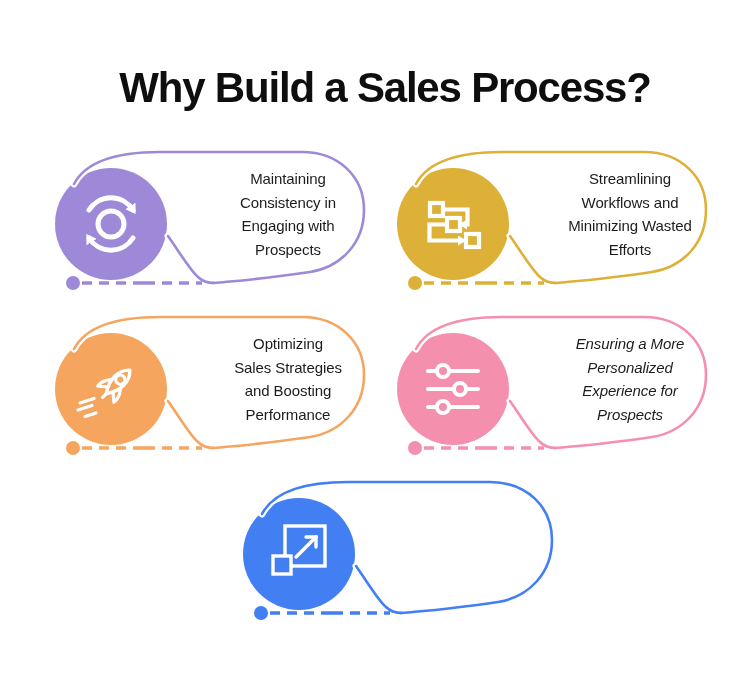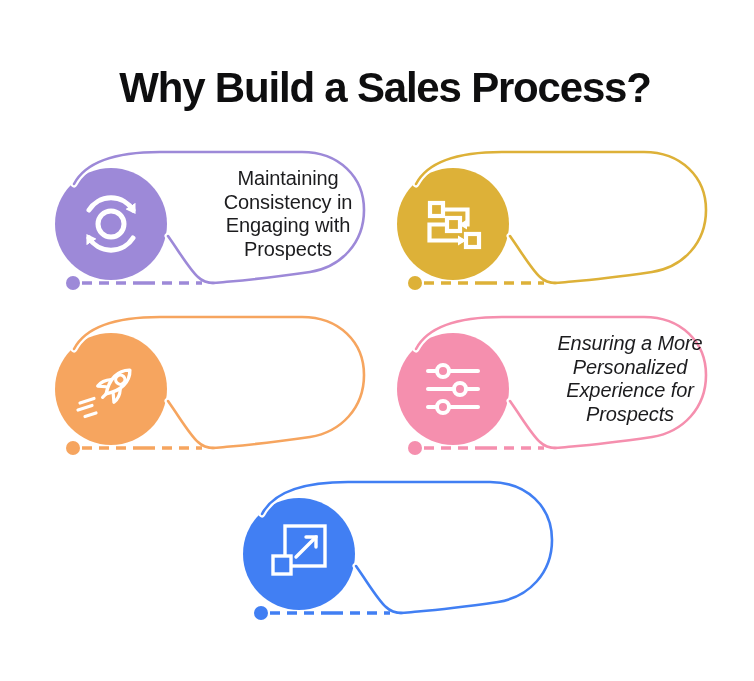--- a/index.html
+++ b/index.html
@@ -24,21 +24,21 @@
   .pill-casing,.inner-casing{fill:none;stroke:#ffffff;stroke-width:7;stroke-linecap:round;}
   .pill,.inner{fill:none;stroke:currentColor;stroke-width:2.6;stroke-linecap:round;}
   .dashline{fill:none;stroke:currentColor;stroke-width:3.6;stroke-dasharray:10 7 10 7 10 7 22 7;}
   .bubble{fill:currentColor;}
   .dot{fill:currentColor;}
   .icon{stroke:#ffffff;fill:none;stroke-linecap:round;}
   .card-text{
     position:absolute;left:160px;top:10px;width:152px;height:112px;
     display:flex;align-items:center;justify-content:center;
     text-align:center;white-space:pre-line;
-    font-size:20px;line-height:23.5px;font-weight:500;
+    font-size:15px;line-height:23.5px;font-weight:500;
     color:#1c1c1e;letter-spacing:-0.1px;
   }
 </style>
 </head>
 <body>
 
 <h1 class="title">Why Build a Sales Process?</h1>
 
 <section class="card card-1" style="color: rgb(157, 137, 216);">
   <svg width="320" height="146" viewBox="0 0 320 146">
@@ -81,20 +81,24 @@
     <path class="dashline" d="M 30,135 H 150"></path>
     <circle class="dot" cx="21" cy="135" r="7"></circle>
     <g class="icon" transform="translate(59,76)" stroke-width="4.2" stroke-linejoin="miter">
       <rect x="-23" y="-21" width="13" height="13"></rect>
       <rect x="-6" y="-6" width="13" height="13"></rect>
       <rect x="13" y="10" width="13" height="13"></rect>
       <path d="M -10,-14.5 H 14.5 V 0.5 H 10" marker-end="url(#arw2)"></path>
       <path d="M -6,0.5 H -23.5 V 16.5 H 9" marker-end="url(#arw2)"></path>
     </g>
   </svg>
+  <div class="card-text">Streamlining
+Workflows and
+Minimizing Wasted
+Efforts</div>
 </section>
 
 <section class="card card-3" style="color: rgb(246, 165, 95);">
   <svg width="320" height="146" viewBox="0 0 320 146">
     <circle class="bubble" cx="59" cy="76" r="56"></circle>
     <path class="pill-casing" d="M 22,36 C 34,13 64,4 108,4 L 250,4 C 287,4 312,29 312,62 C 312,95 289,119 258,124 C 230,128 196,132 178,133.5 C 170,134.2 166,135 160,135"></path>
     <path class="inner-casing" d="M 116,88 C 130,108 138,122 146,129 C 150,133 155,135 162,135"></path>
     <path class="pill" d="M 22,36 C 34,13 64,4 108,4 L 250,4 C 287,4 312,29 312,62 C 312,95 289,119 258,124 C 230,128 196,132 178,133.5 C 170,134.2 166,135 160,135"></path>
     <path class="inner" d="M 116,88 C 130,108 138,122 146,129 C 150,133 155,135 162,135"></path>
     <path class="dashline" d="M 30,135 H 150"></path>
@@ -107,20 +111,24 @@
         <path d="M 6.5,-1 C 11,4 12,9 11.5,13 L 5,7.5" stroke-width="3.2"></path>
         <path d="M 0,12.5 V 17.5" stroke-width="3.2"></path>
       </g>
       <g transform="translate(59,76)" stroke-width="3.2">
         <path d="M -31,14 L -17,9.5"></path>
         <path d="M -33,21 L -19,16.5"></path>
         <path d="M -26,27.5 L -15,24"></path>
       </g>
     </g>
   </svg>
+  <div class="card-text">Optimizing
+Sales Strategies
+and Boosting
+Performance</div>
 </section>
 
 <section class="card card-4" style="color: rgb(245, 143, 174);">
   <svg width="320" height="146" viewBox="0 0 320 146">
     <circle class="bubble" cx="59" cy="76" r="56"></circle>
     <path class="pill-casing" d="M 22,36 C 34,13 64,4 108,4 L 250,4 C 287,4 312,29 312,62 C 312,95 289,119 258,124 C 230,128 196,132 178,133.5 C 170,134.2 166,135 160,135"></path>
     <path class="inner-casing" d="M 116,88 C 130,108 138,122 146,129 C 150,133 155,135 162,135"></path>
     <path class="pill" d="M 22,36 C 34,13 64,4 108,4 L 250,4 C 287,4 312,29 312,62 C 312,95 289,119 258,124 C 230,128 196,132 178,133.5 C 170,134.2 166,135 160,135"></path>
     <path class="inner" d="M 116,88 C 130,108 138,122 146,129 C 150,133 155,135 162,135"></path>
     <path class="dashline" d="M 30,135 H 150"></path>

